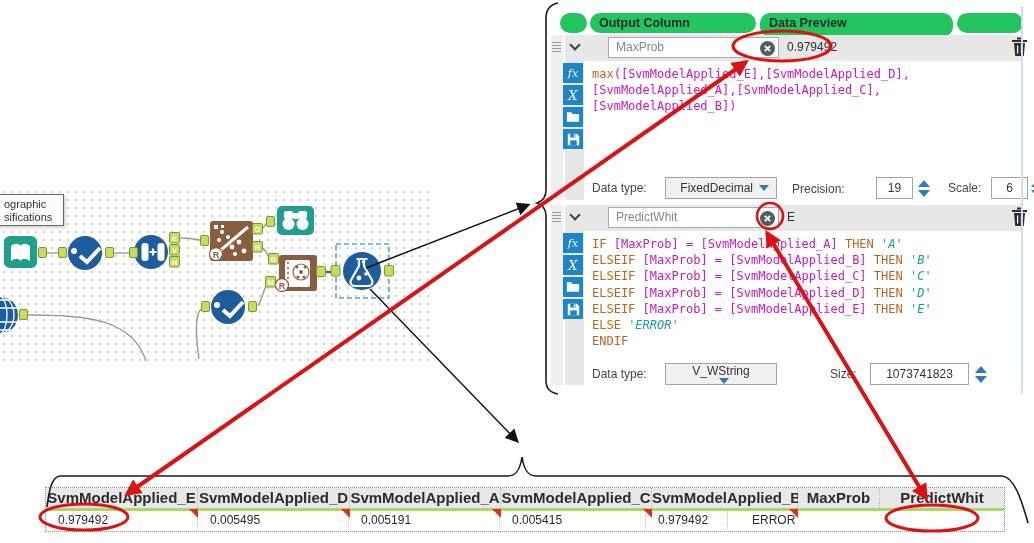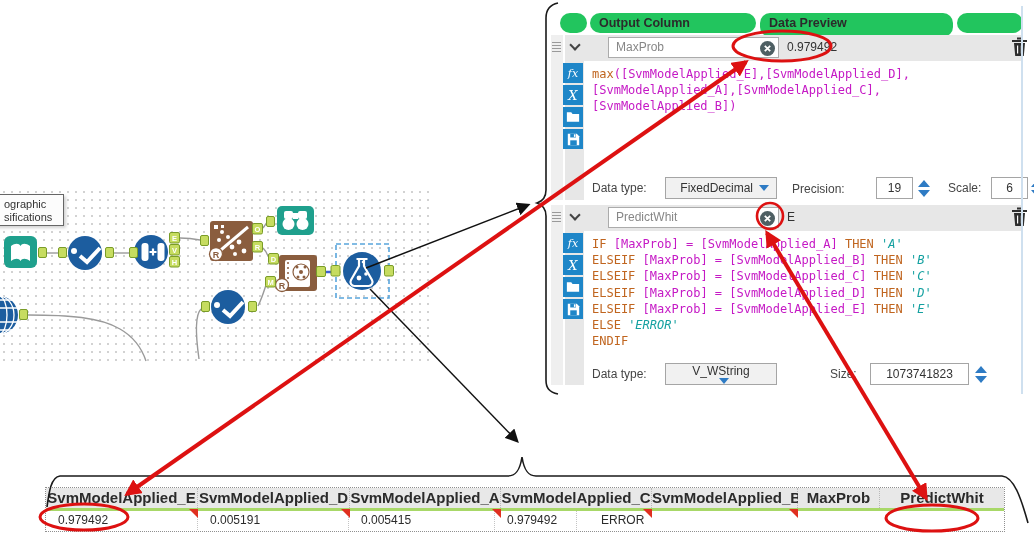--- a/index.html
+++ b/index.html
@@ -348,20 +348,21 @@
       <div class="th" style="width:152px">SvmModelApplied_D</div>
       <div class="th" style="width:151px">SvmModelApplied_A</div>
       <div class="th" style="width:151px">SvmModelApplied_C</div>
       <div class="th" style="width:146px">SvmModelApplied_B</div>
       <div class="th" style="width:82px">MaxProb</div>
       <div class="th" style="width:124px">PredictWhit</div>
     </div>
     <div class="stripe"></div>
     <div class="trow">
       <div class="td" style="width:152px">0.979492</div>
+      <div class="td" style="width:151px">0.005495</div>
       <div class="td" style="width:151px">0.005191</div>
       <div class="td" style="width:146px">0.005415</div>
       <div class="td" style="width:82px">0.979492</div>
       <div class="td" style="width:124px">ERROR</div>
     </div>
     <div class="flag" style="left:143px"></div>
     <div class="flag" style="left:295px"></div>
     <div class="flag" style="left:446px"></div>
     <div class="flag" style="left:597px"></div>
     <div class="flag" style="left:743px"></div>

